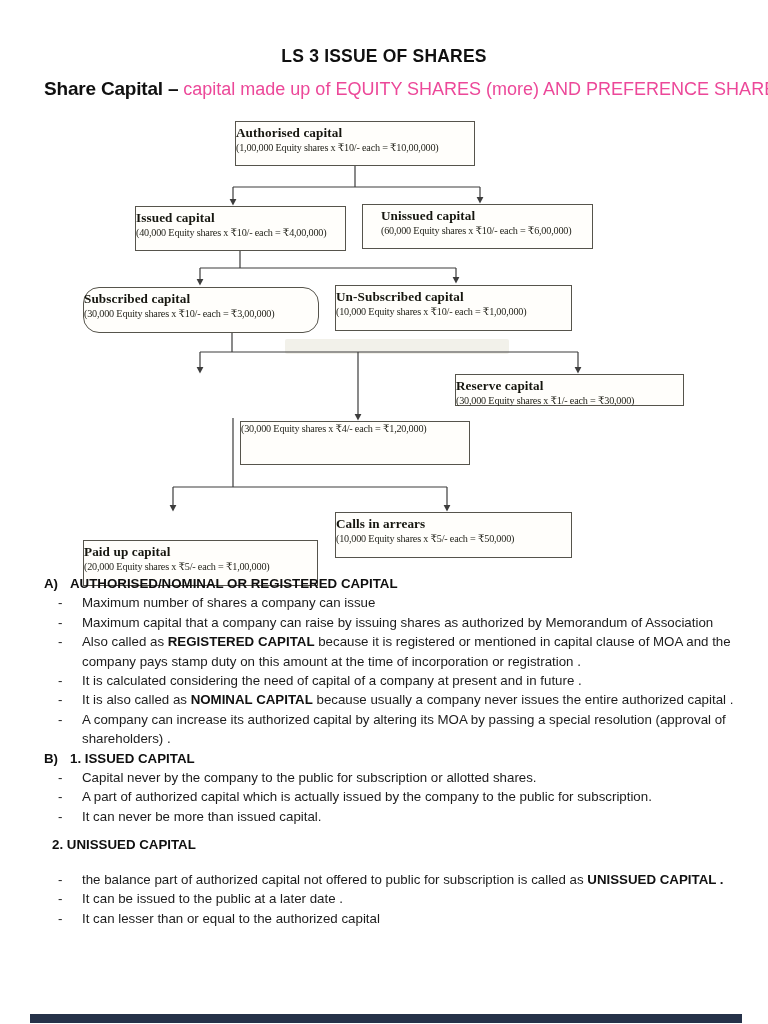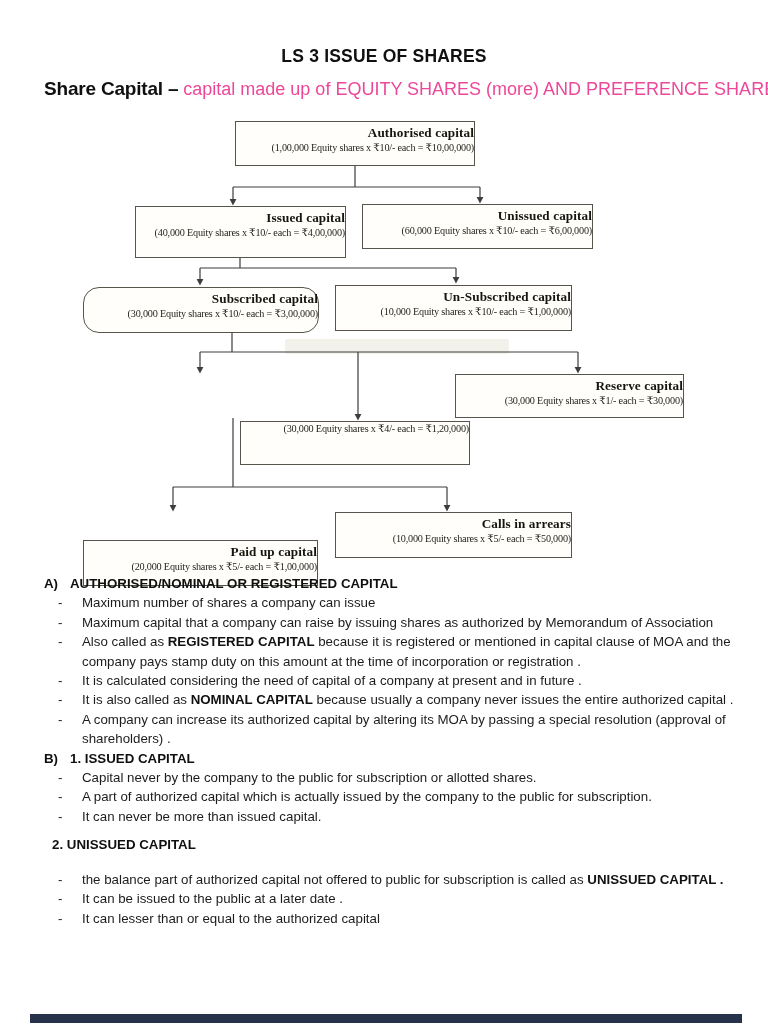--- a/index.html
+++ b/index.html
@@ -5,21 +5,21 @@
   html,body{margin:0;padding:0;background:#ffffff;}
   .page{position:relative;width:768px;height:1024px;background:#ffffff;overflow:hidden;
         font-family:"Liberation Sans",sans-serif;color:#1d1d1d;}
   .doc-title{position:absolute;top:46px;left:0;width:768px;text-align:center;
         font-weight:bold;font-size:17.5px;letter-spacing:.2px;color:#101010;}
   .subtitle{position:absolute;top:78px;left:44px;width:700px;white-space:nowrap;}
   .subtitle .lead{font-weight:bold;font-size:19px;letter-spacing:-.2px;color:#101010;}
   .subtitle .rest{font-size:18px;color:#ec4899;}
 
   
-  .node{position:absolute;border:1.2px solid #56544c;background:#fffefb;text-align:right;
+  .node{position:absolute;border:1.2px solid #56544c;background:#fffefb;text-align:left;
         font-family:"Liberation Serif","DejaVu Serif",serif;box-sizing:border-box;}
   .node .t{font-weight:bold;font-size:13.2px;margin-top:3px;color:#16160f;letter-spacing:.1px;}
   .node .d{font-size:10.2px;letter-spacing:-.2px;white-space:nowrap;color:#24241c;margin-top:1px;}
   svg.wires{position:absolute;left:0;top:0;pointer-events:none;}
   .smudge{position:absolute;left:285px;top:339px;width:224px;height:15px;background:#f2f1ea;border-radius:2px;}
 
   
   .notes{position:absolute;left:44px;top:574px;width:694px;font-size:13.3px;line-height:19.4px;color:#1c1c1c;}
   .sec-head{display:flex;font-weight:bold;color:#0f0f0f;}
   .sec-head.spaced{margin-top:9px;margin-bottom:15px;}
@@ -62,37 +62,37 @@
       <path d="M354.6,414 L361.4,414 L358,420.5 Z"></path>
       <path d="M169.6,505 L176.4,505 L173,511.5 Z"></path>
       <path d="M443.6,505 L450.4,505 L447,511.5 Z"></path>
     </g>
   </svg>
 
   <div class="node" style="left:235px;top:121px;width:240px;height:45px;">
     <div class="t">Authorised capital</div>
     <div class="d">(1,00,000 Equity shares x ₹10/- each = ₹10,00,000)</div>
   </div>
-  <div class="node" style="left:135px;top:206px;width:211px;height:52px;">
+  <div class="node" style="left:135px;top:206px;width:211px;height:45px;">
     <div class="t">Issued capital</div>
     <div class="d">(40,000 Equity shares x ₹10/- each = ₹4,00,000)</div>
   </div>
   <div class="node" style="left:362px;top:204px;width:231px;height:45px;padding-left:18px;">
     <div class="t">Unissued capital</div>
     <div class="d">(60,000 Equity shares x ₹10/- each = ₹6,00,000)</div>
   </div>
   <div class="node" style="left:83px;top:287px;width:236px;height:46px;border-radius:16px;">
     <div class="t">Subscribed capital</div>
     <div class="d">(30,000 Equity shares x ₹10/- each = ₹3,00,000)</div>
   </div>
   <div class="node" style="left:335px;top:285px;width:237px;height:46px;">
     <div class="t">Un-Subscribed capital</div>
     <div class="d">(10,000 Equity shares x ₹10/- each = ₹1,00,000)</div>
   </div>
-  <div class="node" style="left:455px;top:374px;width:229px;height:44px;">
+  <div class="node" style="left:455px;top:374px;width:229px;height:32px;">
     <div class="t">Reserve capital</div>
     <div class="d">(30,000 Equity shares x ₹1/- each = ₹30,000)</div>
   </div>
   <div class="node" style="left:240px;top:421px;width:230px;height:44px;">
     <div class="d">(30,000 Equity shares x ₹4/- each = ₹1,20,000)</div>
   </div>
   <div class="node" style="left:83px;top:540px;width:235px;height:46px;">
     <div class="t">Paid up capital</div>
     <div class="d">(20,000 Equity shares x ₹5/- each = ₹1,00,000)</div>
   </div>

